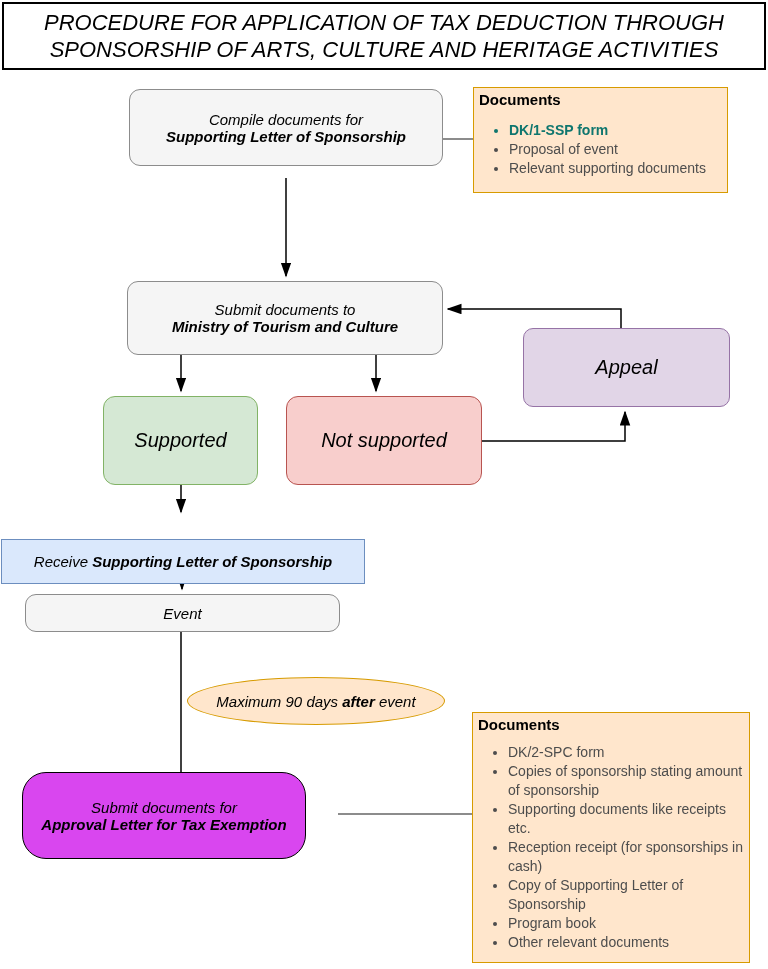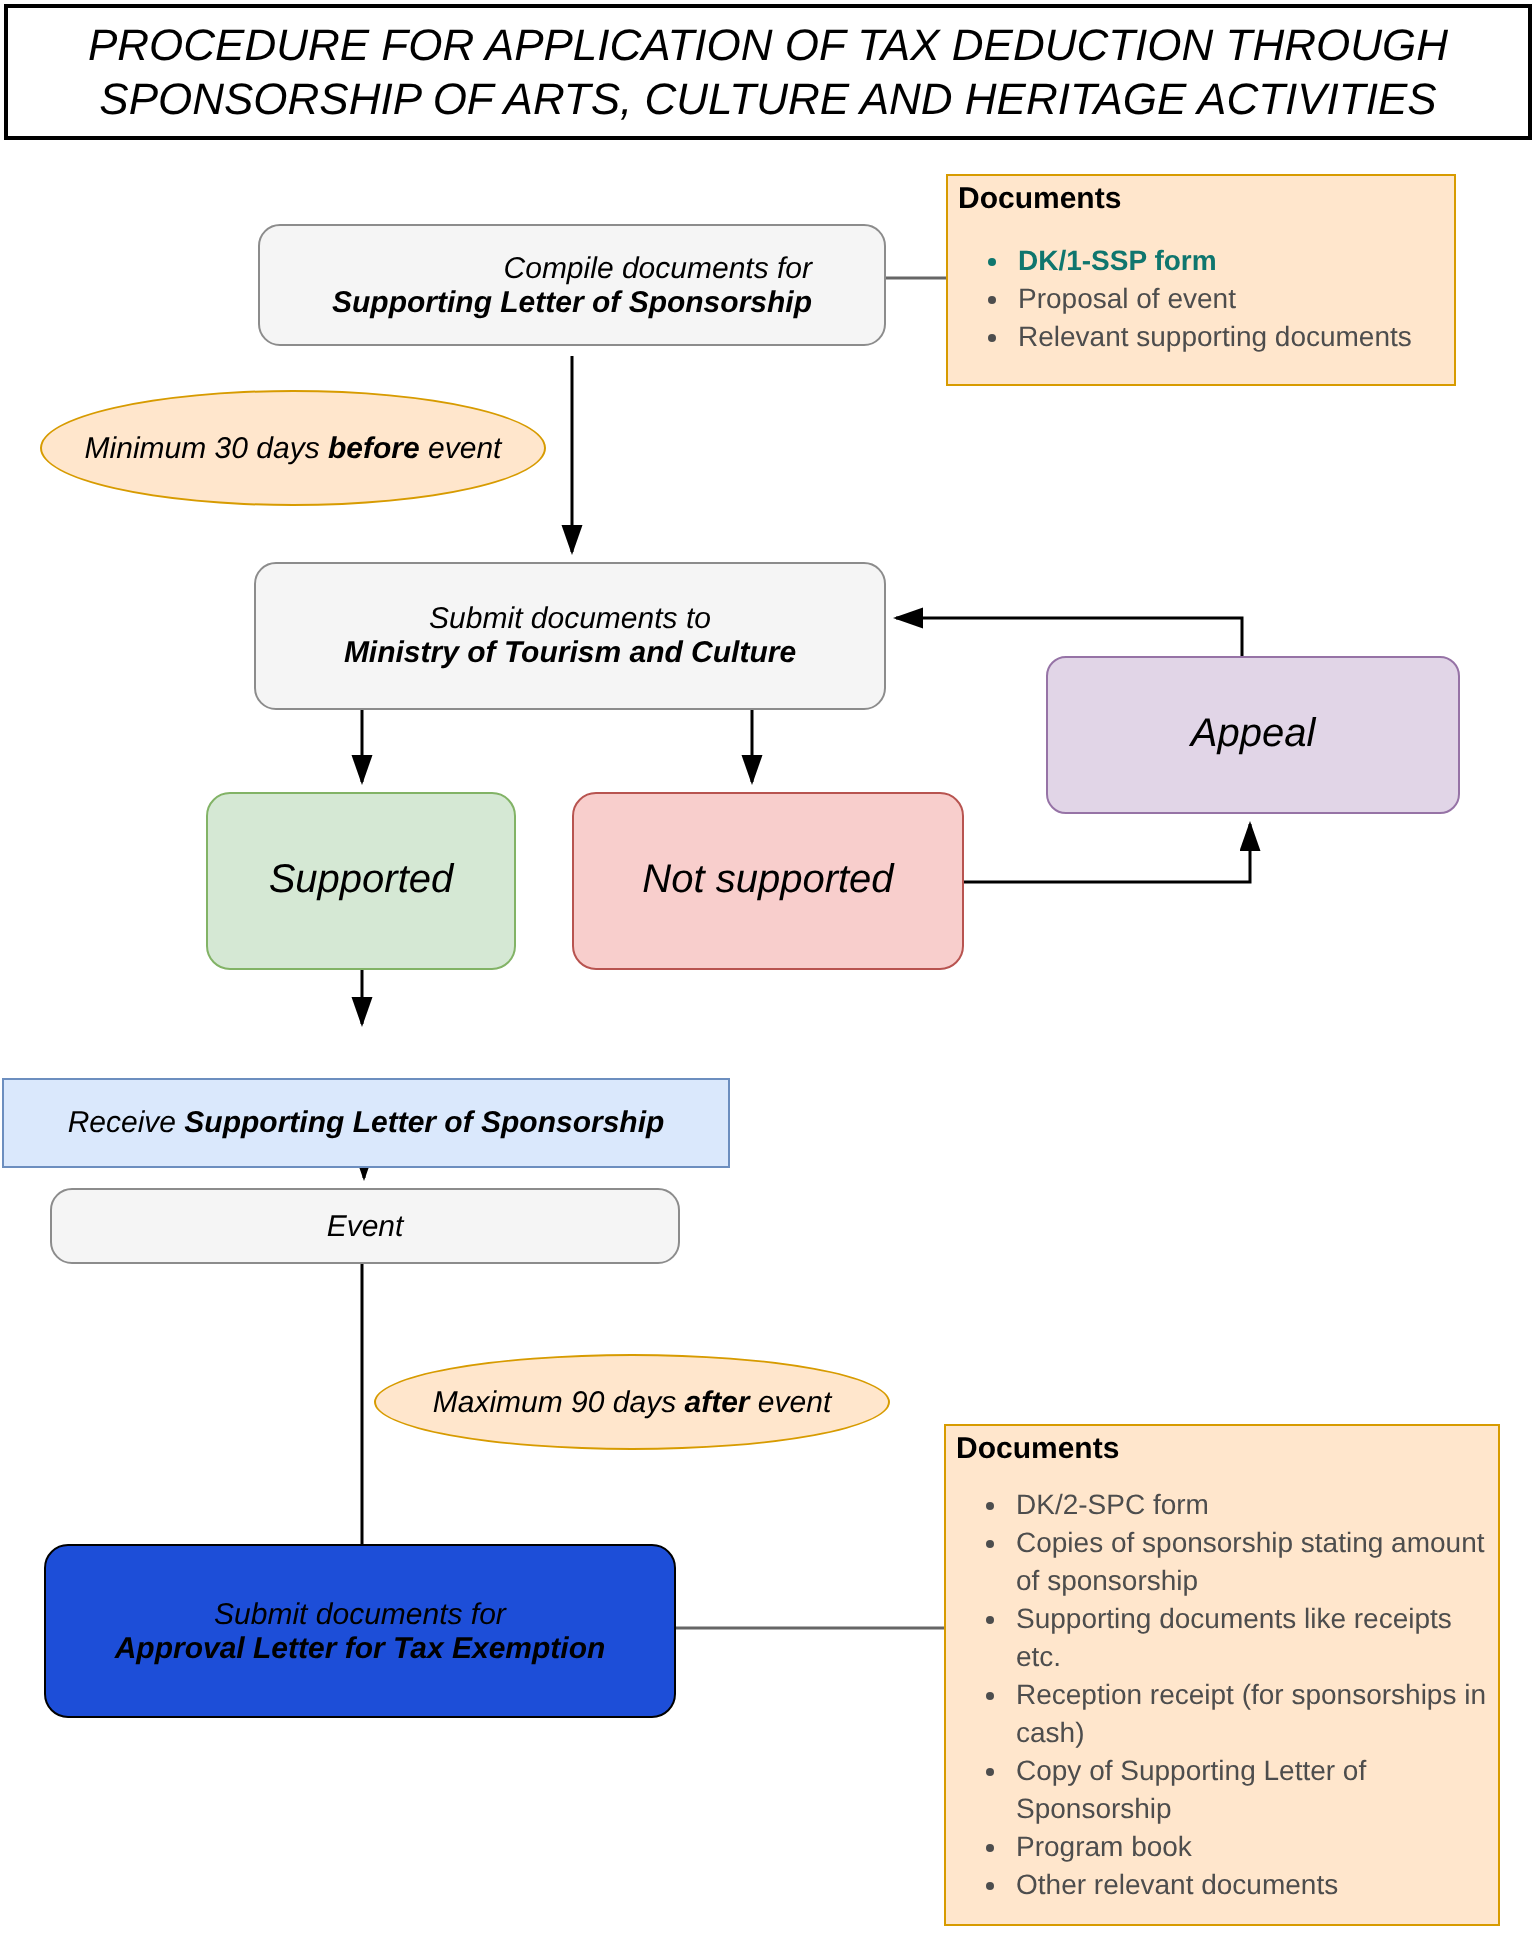--- a/index.html
+++ b/index.html
@@ -39,21 +39,21 @@
     font-size: 22px;
     line-height: 27px;
     padding: 0 28px;
   }
 
   .gray-node {
     background: #F5F5F5;
     border: 1px solid #8c8c8c;
     border-radius: 11px;
   }
-  #node-compile   { left: 129px; top: 112px; width: 314px; height: 61px; text-align: right; }
+  #node-compile   { left: 129px; top: 89px; width: 314px; height: 77px; }
   #node-ministry  { left: 127px; top: 281px; width: 316px; height: 74px; }
   #node-event     { left: 25px;  top: 594px; width: 315px; height: 38px; }
 
   .ellipse {
     background: #FFE6CC;
     border: 1px solid #D79B00;
     border-radius: 50%;
     font-size: 15px;
   }
   #ellipse-before { left: 20px;  top: 195px; width: 253px; height: 58px; }
@@ -74,22 +74,22 @@
     left: 523px; top: 328px; width: 207px; height: 79px;
     background: #E1D5E7; border: 1px solid #9673A6; border-radius: 10px;
     font-size: 20px;
   }
   #node-receive {
     left: 1px; top: 539px; width: 364px; height: 45px;
     background: #DAE8FC; border: 1px solid #6C8EBF;
   }
   #node-receive b { font-weight: bold; }
   #node-submit-approval {
-    left: 22px; top: 772px; width: 316px; height: 87px;
-    background: #1d4ed8; border: 1.5px solid #000000; border-radius: 12px;
+    left: 22px; top: 772px; width: 284px; height: 87px;
+    background: #d946ef; border: 1.5px solid #000000; border-radius: 24px;
   }
 
   .docs-panel {
     position: absolute;
     background: #FFE6CC;
     border: 1px solid #D79B00;
     padding: 3px 5px;
   }
   #docs-top    { left: 473px; top: 87px;  width: 255px; height: 106px; }
   #docs-bottom { left: 472px; top: 712px; width: 278px; height: 251px; }
@@ -139,25 +139,20 @@
 
   <div class="docs-panel" id="docs-top">
     <div class="docs-title">Documents</div>
     <ul>
       <li class="strong">DK/1-SSP form</li>
       <li>Proposal of event</li>
       <li>Relevant supporting documents</li>
     </ul>
   </div>
 
-  <div class="node ellipse" id="ellipse-before">
-    <span>
-      <span>Minimum 30 days </span><b>before</b><span> event</span>
-    </span>
-  </div>
 
   <div class="node gray-node" id="node-ministry">
     <div>
       <span class="l1">Submit documents to</span>
       <span class="l2">Ministry of Tourism and Culture</span>
     </div>
   </div>
 
   <div class="node" id="node-supported">
     <span>Supported</span>

